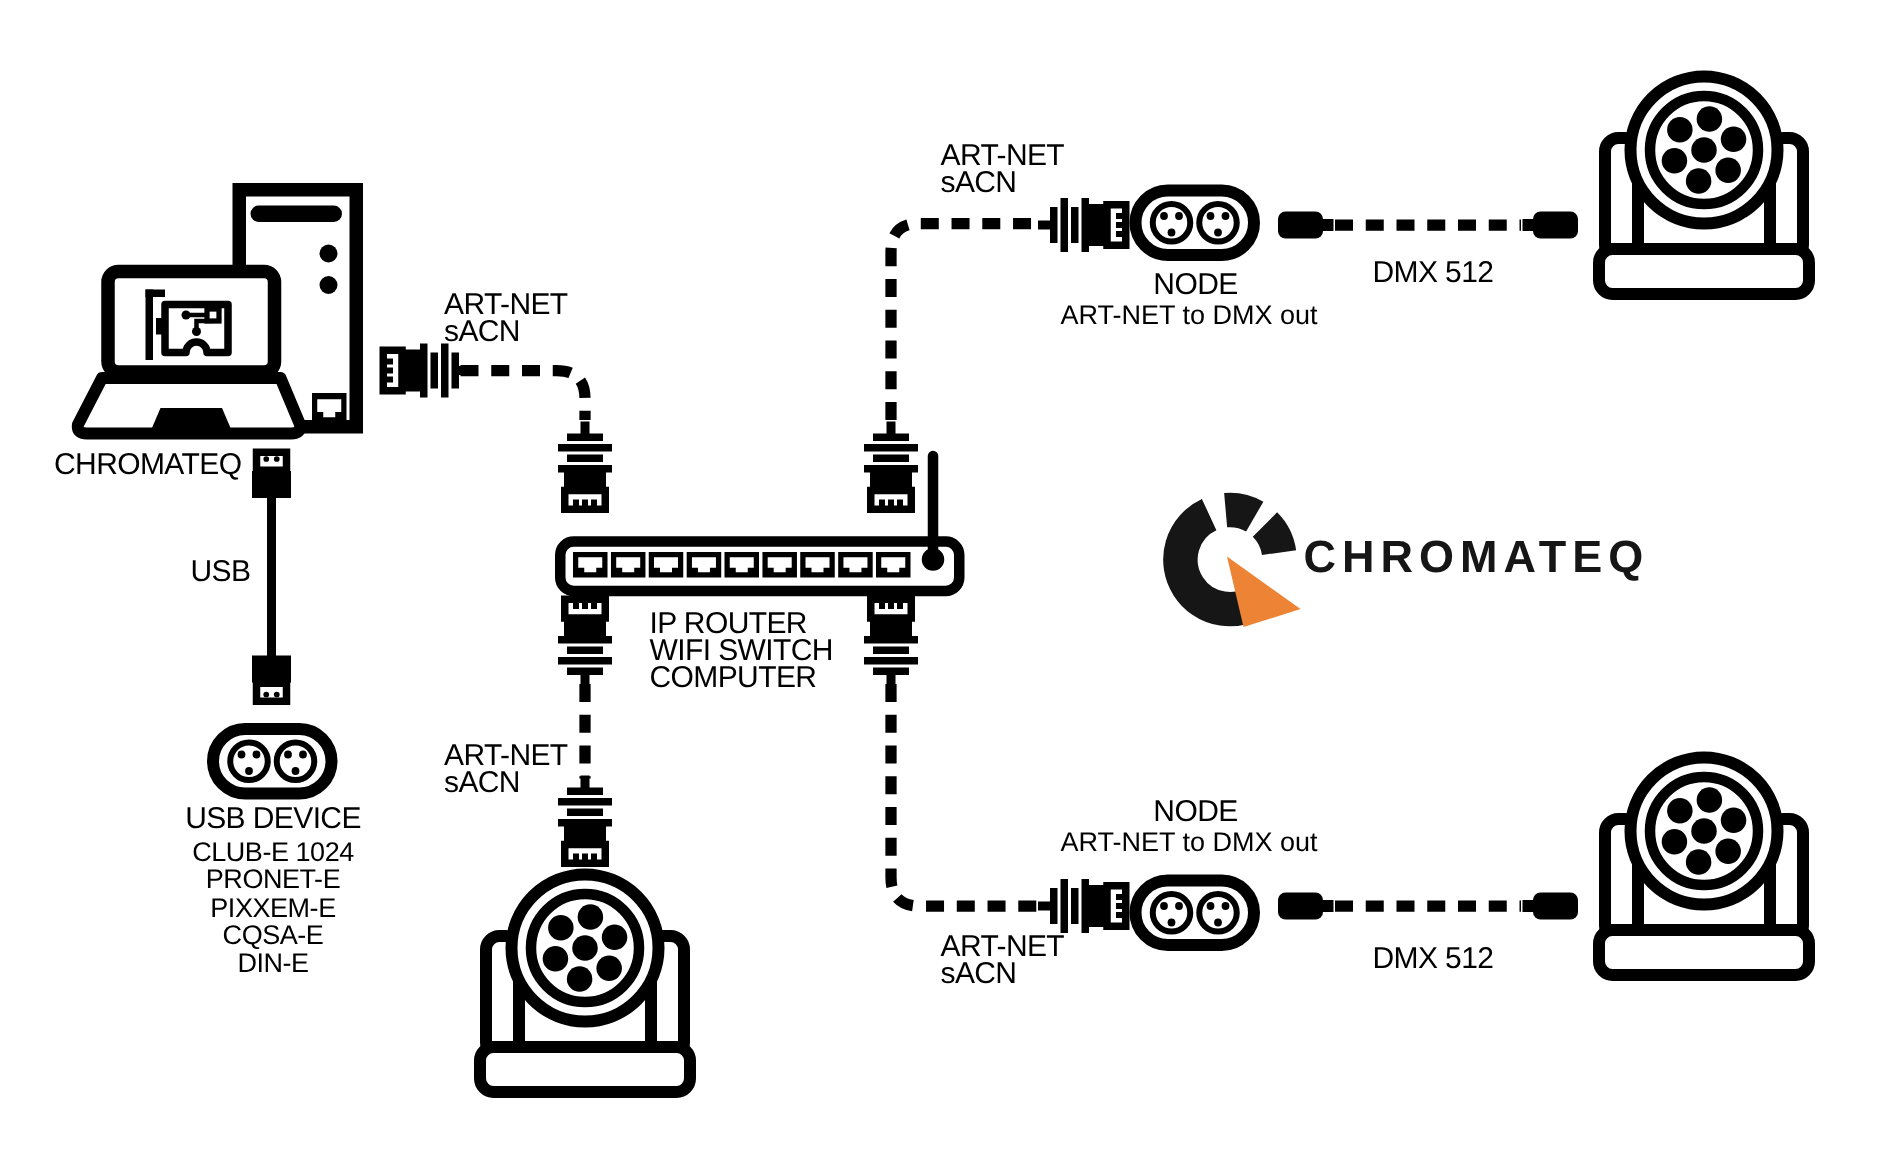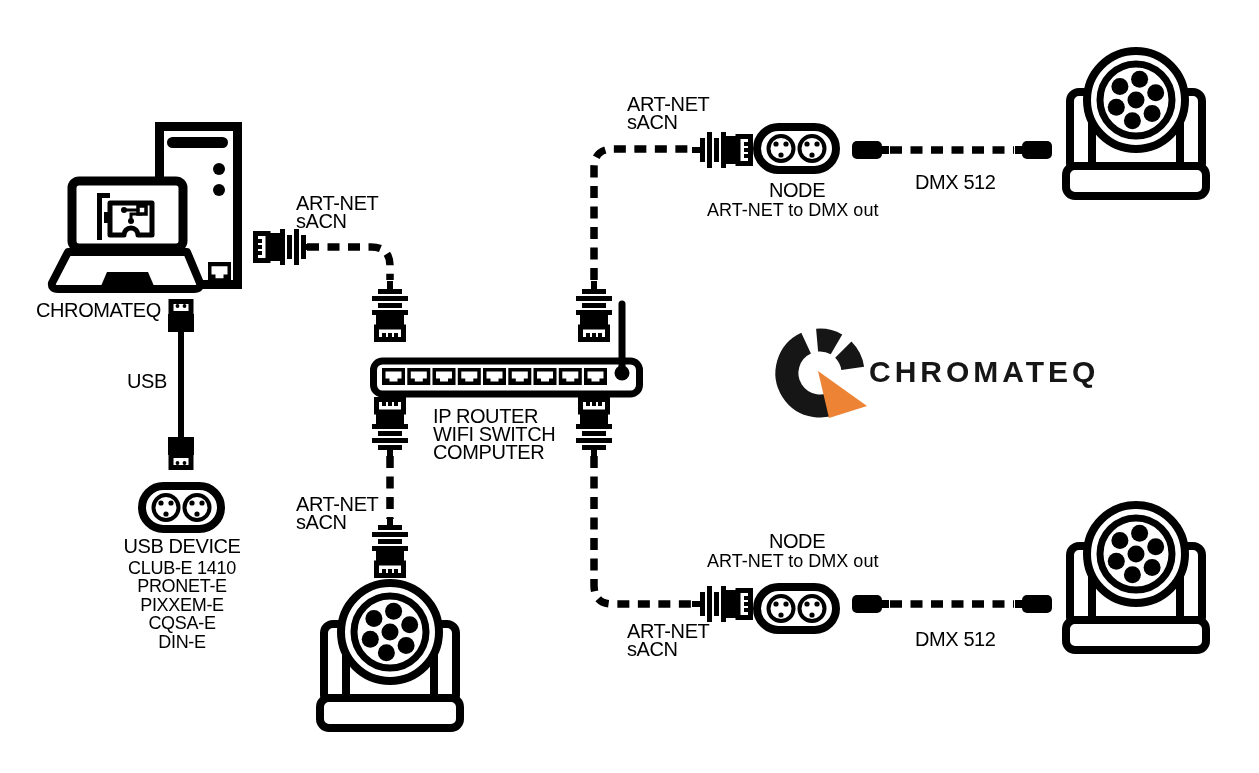--- a/index.html
+++ b/index.html
@@ -182,21 +182,21 @@
 
   <div class="lbl" style="left:296px;top:194px;">
     <div>ART-NET</div>
     <div>sACN</div>
   </div>
 
   <div class="lbl" style="left:127px;top:372px;">USB</div>
 
   <div class="lbl ctr" style="left:102px;top:537px;width:160px;text-align:center;">USB DEVICE</div>
   <div class="models" style="left:92px;top:559px;width:180px;">
-    <div>CLUB-E 1410</div>
+    <div>CLUB-E 1024</div>
     <div>PRONET-E</div>
     <div>PIXXEM-E</div>
     <div>CQSA-E</div>
     <div>DIN-E</div>
   </div>
 
   <div class="lbl" style="left:433px;top:407px;">
     <div>IP ROUTER</div>
     <div>WIFI SWITCH</div>
     <div>COMPUTER</div>

